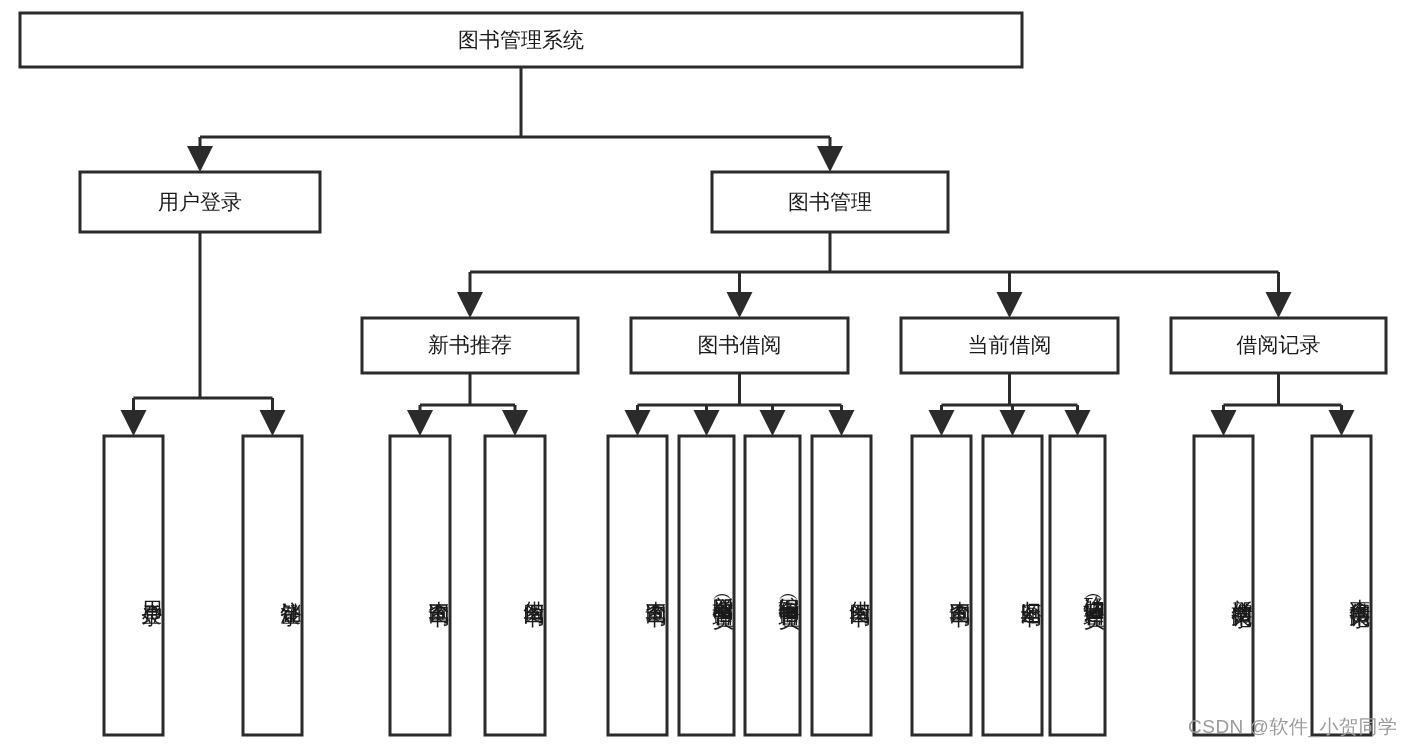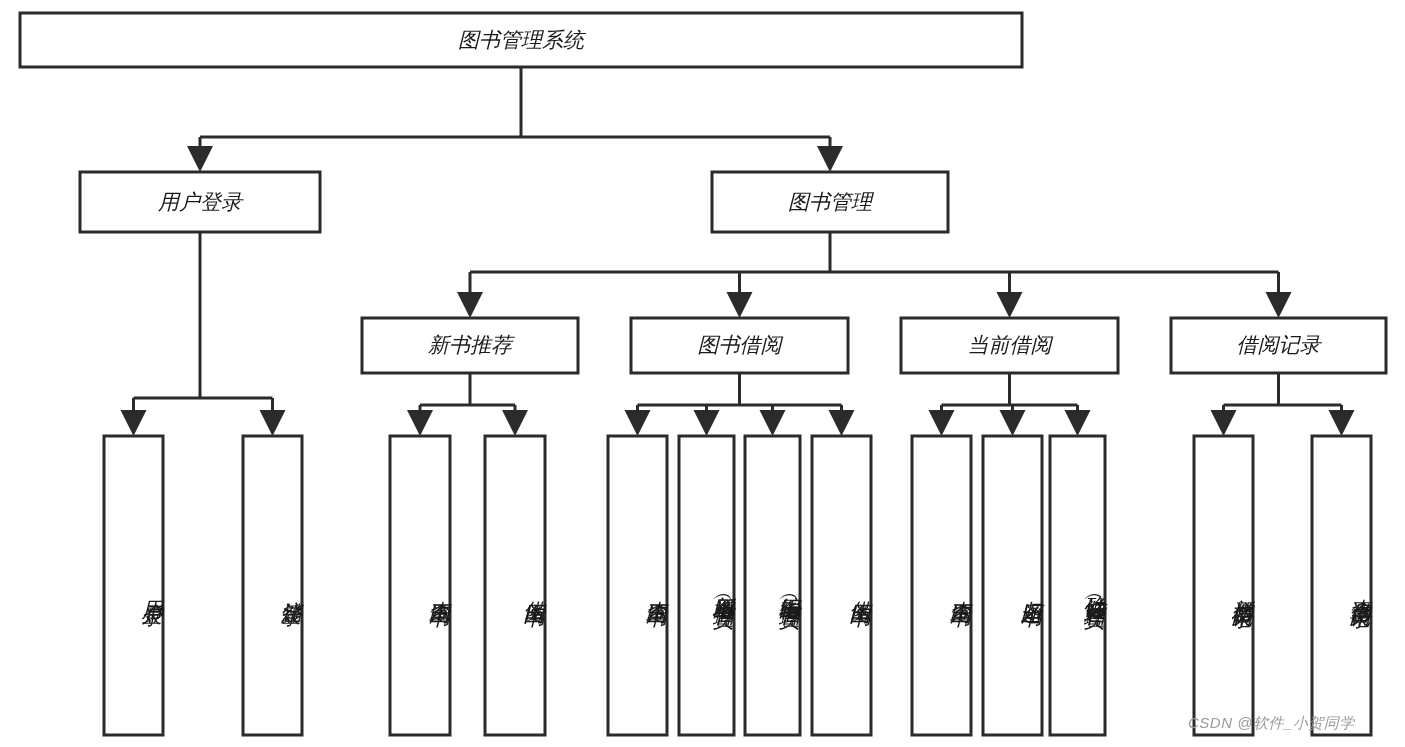--- a/index.html
+++ b/index.html
@@ -12,21 +12,20 @@
     width: 1405px;
     height: 747px;
     font-family: "Liberation Sans", "DejaVu Sans", sans-serif;
     overflow: hidden;
     position: relative;
   }
   #diagram-root {
     position: relative;
     width: 1185px;
     height: 747px;
-    font-style: italic;
   }
   svg.diagram {
     display: block;
     width: 1405px;
     height: 747px;
   }
   .node-rect {
     fill: #ffffff;
     stroke: #2b2b2b;
     stroke-width: 3;
@@ -63,21 +62,21 @@
     align-items: flex-start;
     justify-content: center;
     white-space: nowrap;
     pointer-events: none;
   }
   .watermark {
     position: absolute;
     left: 1188px;
     top: 714px;
     font-family: "Liberation Sans", "DejaVu Sans", sans-serif;
-    font-size: 15px;
+    font-size: 19px;
     color: #9a9a9a;
     white-space: nowrap;
     letter-spacing: 0.5px;
   }
 </style>
 </head>
 <body>
 
 <div id="diagram-root">
   <svg class="diagram" viewBox="0 0 1405 747" xmlns="http://www.w3.org/2000/svg">

